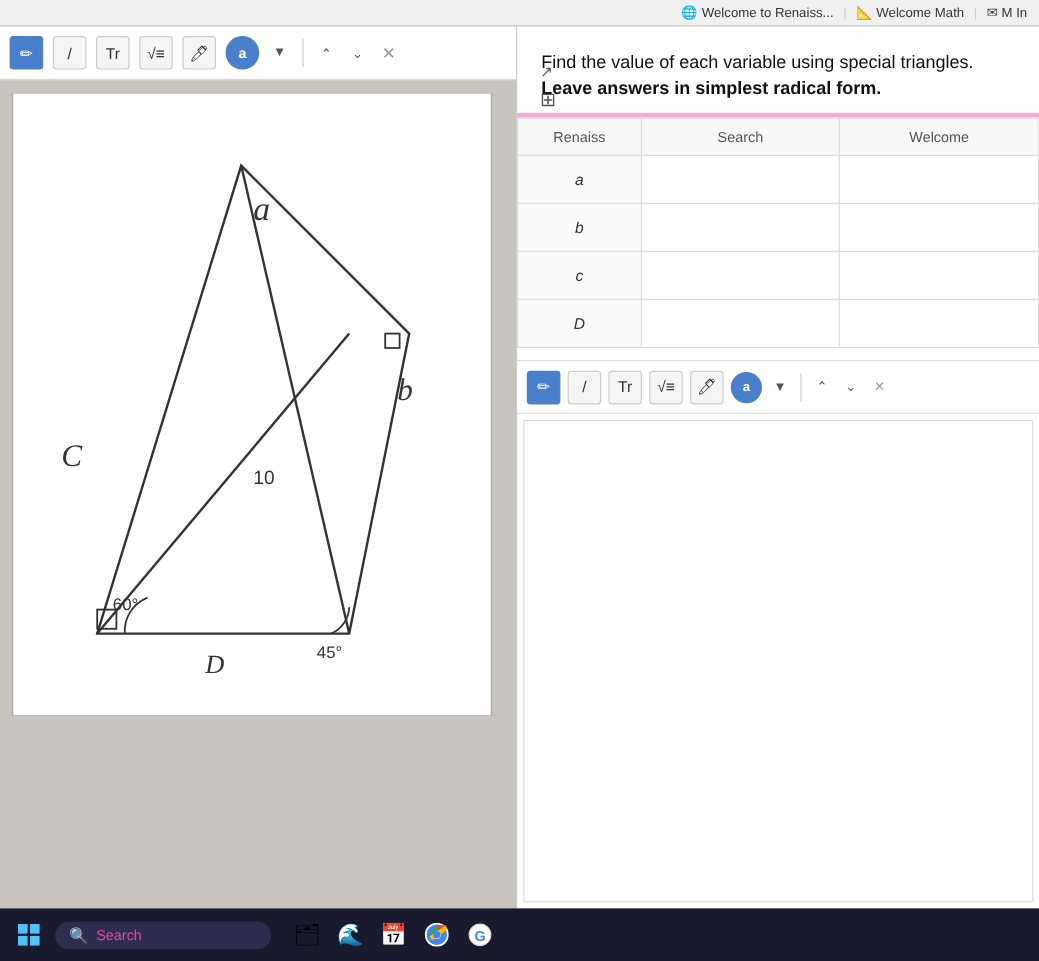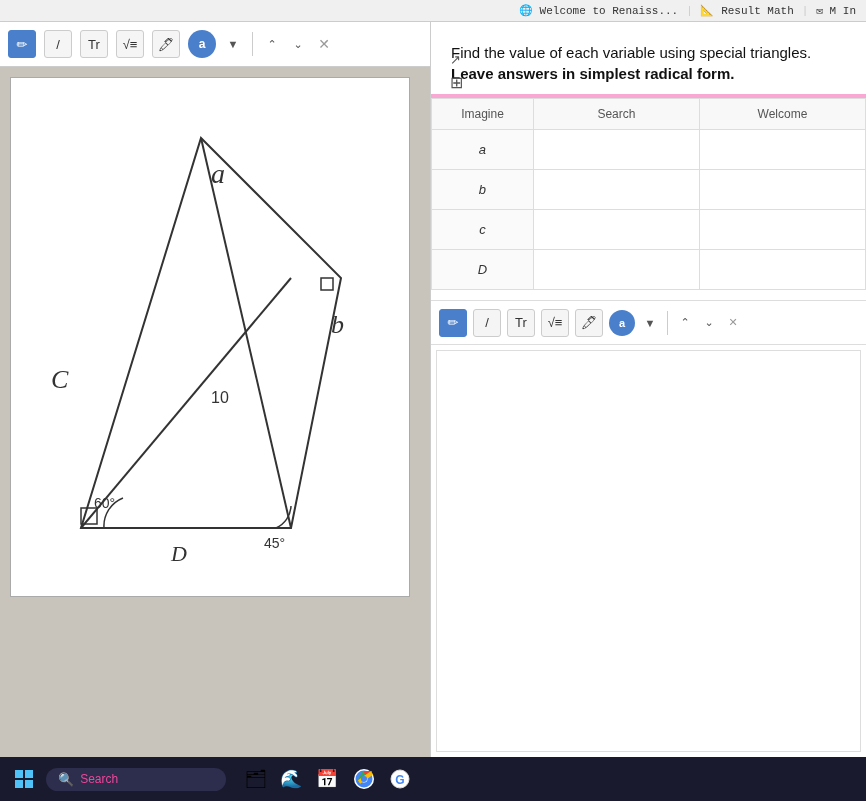--- a/index.html
+++ b/index.html
@@ -21,21 +21,20 @@
       height: 22px;
       background: #f0f0f0;
       display: flex;
       align-items: center;
       justify-content: flex-end;
       padding-right: 10px;
       border-bottom: 1px solid #ccc;
       font-size: 11px;
       color: #333;
       z-index: 100;
-      font-family: Liberation Mono, monospace;
     }
     .top-bar-links {
       display: flex;
       align-items: center;
       gap: 8px;
     }
 
     
     .main-content {
       position: absolute;
@@ -277,21 +276,21 @@
 </head>
 <body>
 
 <div class="top-bar">
   <div class="top-bar-links">
     <span style="font-size:11px;color:#333;cursor:pointer;">
       🌐 <span>Welcome to Renaiss...</span>
     </span>
     <span style="color:#ccc">|</span>
     <span style="font-size:11px;color:#333;cursor:pointer;">
-      📐 <span>Result Math</span>
+      📐 <span>Welcome Math</span>
     </span>
     <span style="color:#ccc">|</span>
     <span style="font-size:11px;color:#333;cursor:pointer;">
       ✉ <span>M In</span>
     </span>
   </div>
 </div>
 
 <div class="main-content">
 
@@ -376,21 +375,21 @@
     <div class="problem-header">
       <p class="problem-title">
         <span>Find the value of each variable using special triangles.</span>
         <strong>Leave answers in simplest radical form.</strong>
       </p>
     </div>
 
     <table class="answer-table">
       <thead>
         <tr>
-          <th>Imagine</th>
+          <th>Renaiss</th>
           <th>Search</th>
           <th>Welcome</th>
         </tr>
       </thead>
       <tbody id="table-body">
       <tr>
       <td style="font-style:italic;">a</td>
       <td contenteditable="true" style="min-width: 120px;"></td>
       <td contenteditable="true" style="min-width: 120px;"></td>
     </tr>

